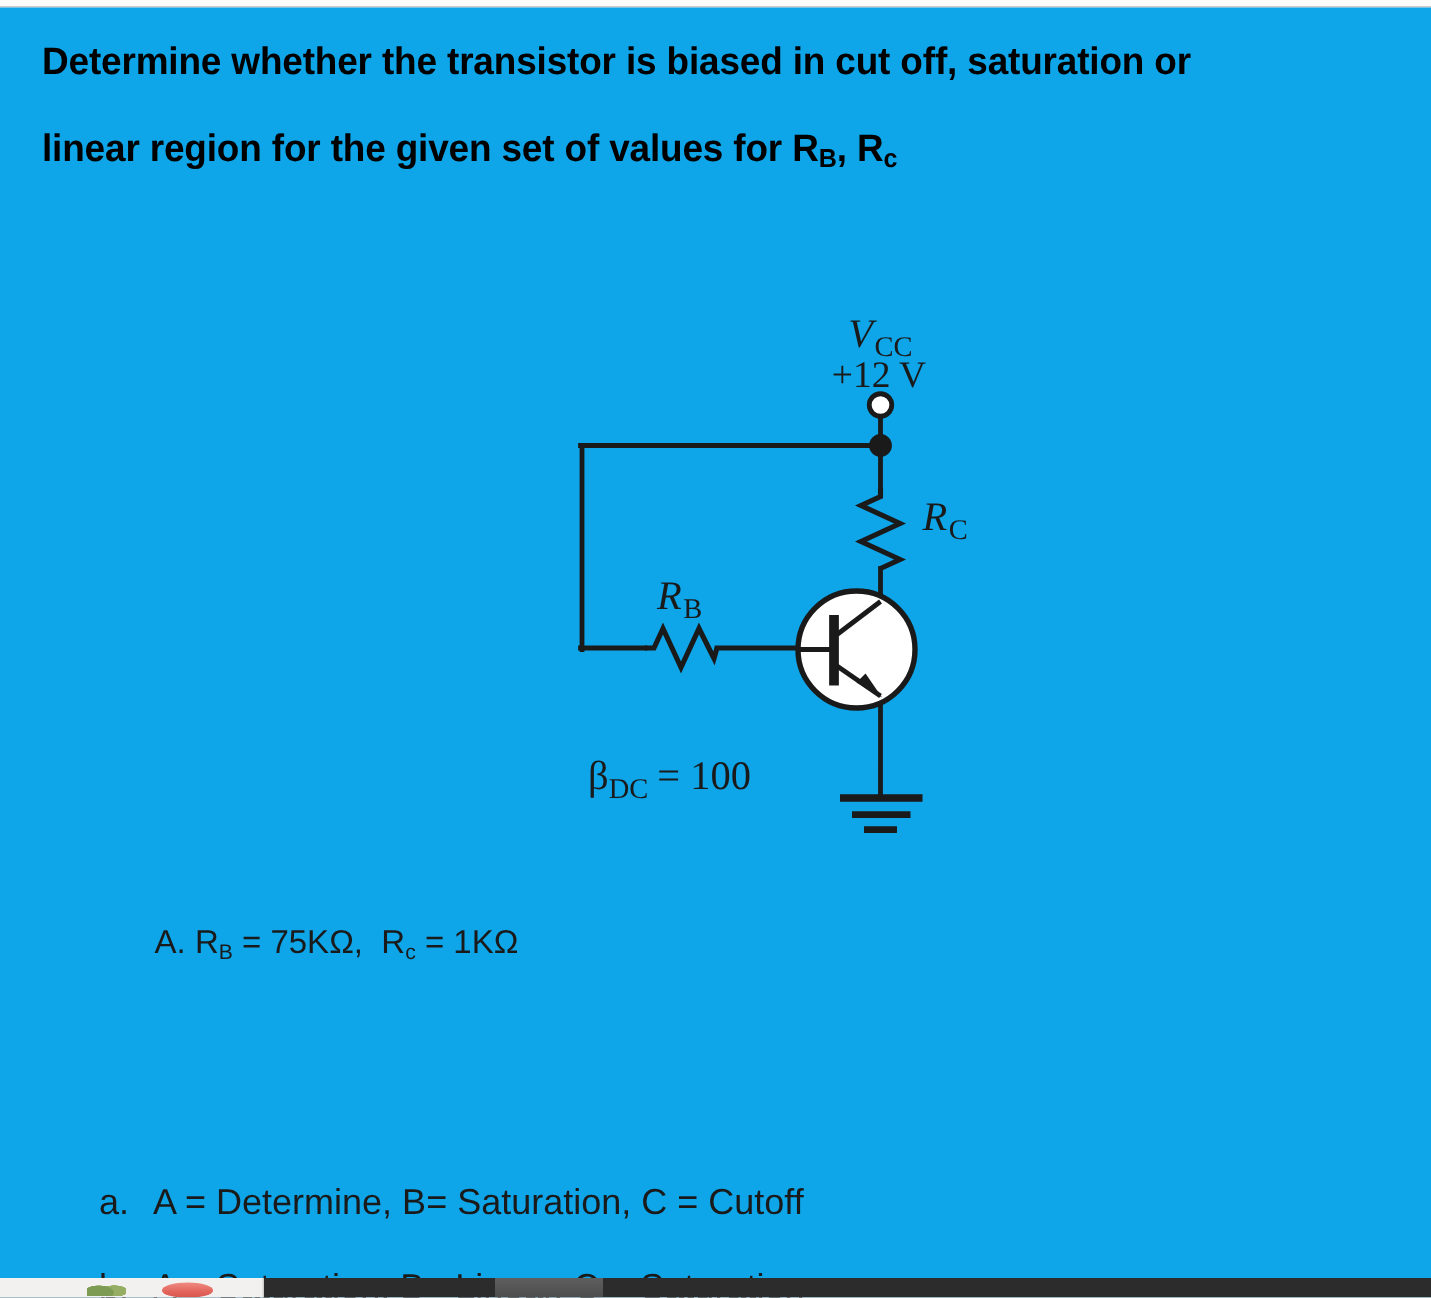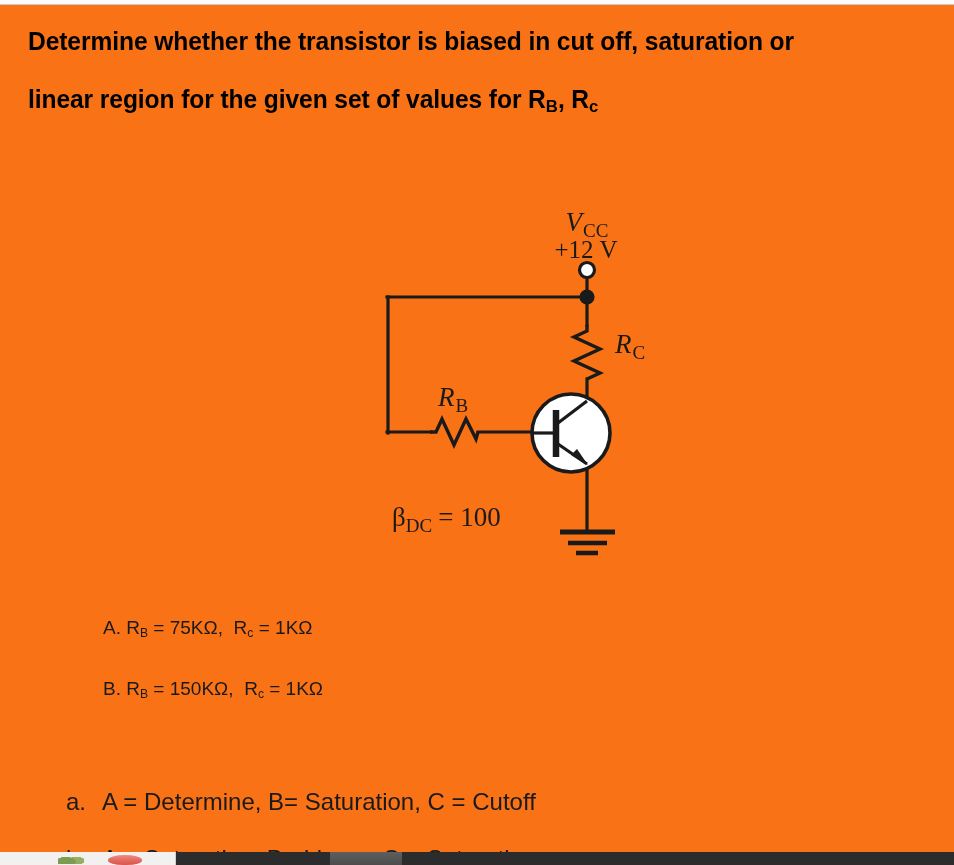--- a/index.html
+++ b/index.html
@@ -30,21 +30,21 @@
     width: 954px; height: 4px;
     background: #fbfbfb;
   }
 
   
   #doc {
     position: absolute;
     left: 0; top: 5px;
     width: 954px;
     height: 847px;
-    background: #f97316;
+    background: #0ea5e9;
   }
 
   
   #heading {
     position: absolute;
     left: 28px;
     top: 7px;
     width: 915px;
     color: #000000;
     font-family: "Liberation Sans Narrow", "Liberation Sans", sans-serif;
@@ -74,21 +74,21 @@
   }
   #figure svg { display: block; }
 
   
   #options {
     position: absolute;
     left: 103px;
     top: 594px;
     width: 600px;
     color: #1a1a1a;
-    font-size: 19px;
+    font-size: 22px;
     line-height: 57.5px;
     white-space: nowrap;
   }
   #options .opt { display: block; }
   #options sub {
     font-size: 0.64em;
     vertical-align: baseline;
     position: relative;
     top: 0.26em;
   }
@@ -223,21 +223,20 @@
       <text x="70" y="205" font-family="'Liberation Serif', serif" font-size="27" font-style="italic" fill="#1a1a1a"><tspan>R</tspan><tspan dx="1" dy="6" font-size="19" font-style="normal">B</tspan></text>
 
       <text x="24" y="325" font-family="'Liberation Serif', serif" font-size="27" fill="#1a1a1a"><tspan>β</tspan><tspan dx="0" dy="6" font-size="19">DC</tspan><tspan dx="6" dy="-6" font-size="27">= 100</tspan></text>
     </svg>
   </div>
 
   <div id="options">
 
     <span class="opt"><span>A.</span>&nbsp;<span>R</span><sub>B</sub><span> = 75KΩ,</span>&nbsp;&nbsp;<span>R</span><sub>c</sub><span> = 1KΩ</span></span>
 
-    <span class="opt"><span>B.</span>&nbsp;<span>R</span><sub>B</sub><span> = 150KΩ,</span>&nbsp;&nbsp;<span>R</span><sub>c</sub><span> = 1KΩ</span></span>
 
   </div>
 
   <div id="answers">
 
     <span class="ans"><span class="marker">a.</span><span>A = Determine, B= Saturation, C = Cutoff</span></span>
 
     <span class="ans"><span class="marker">b.</span><span>A = Saturation, B= Linear, C = Saturation</span></span>
   </div>
 

